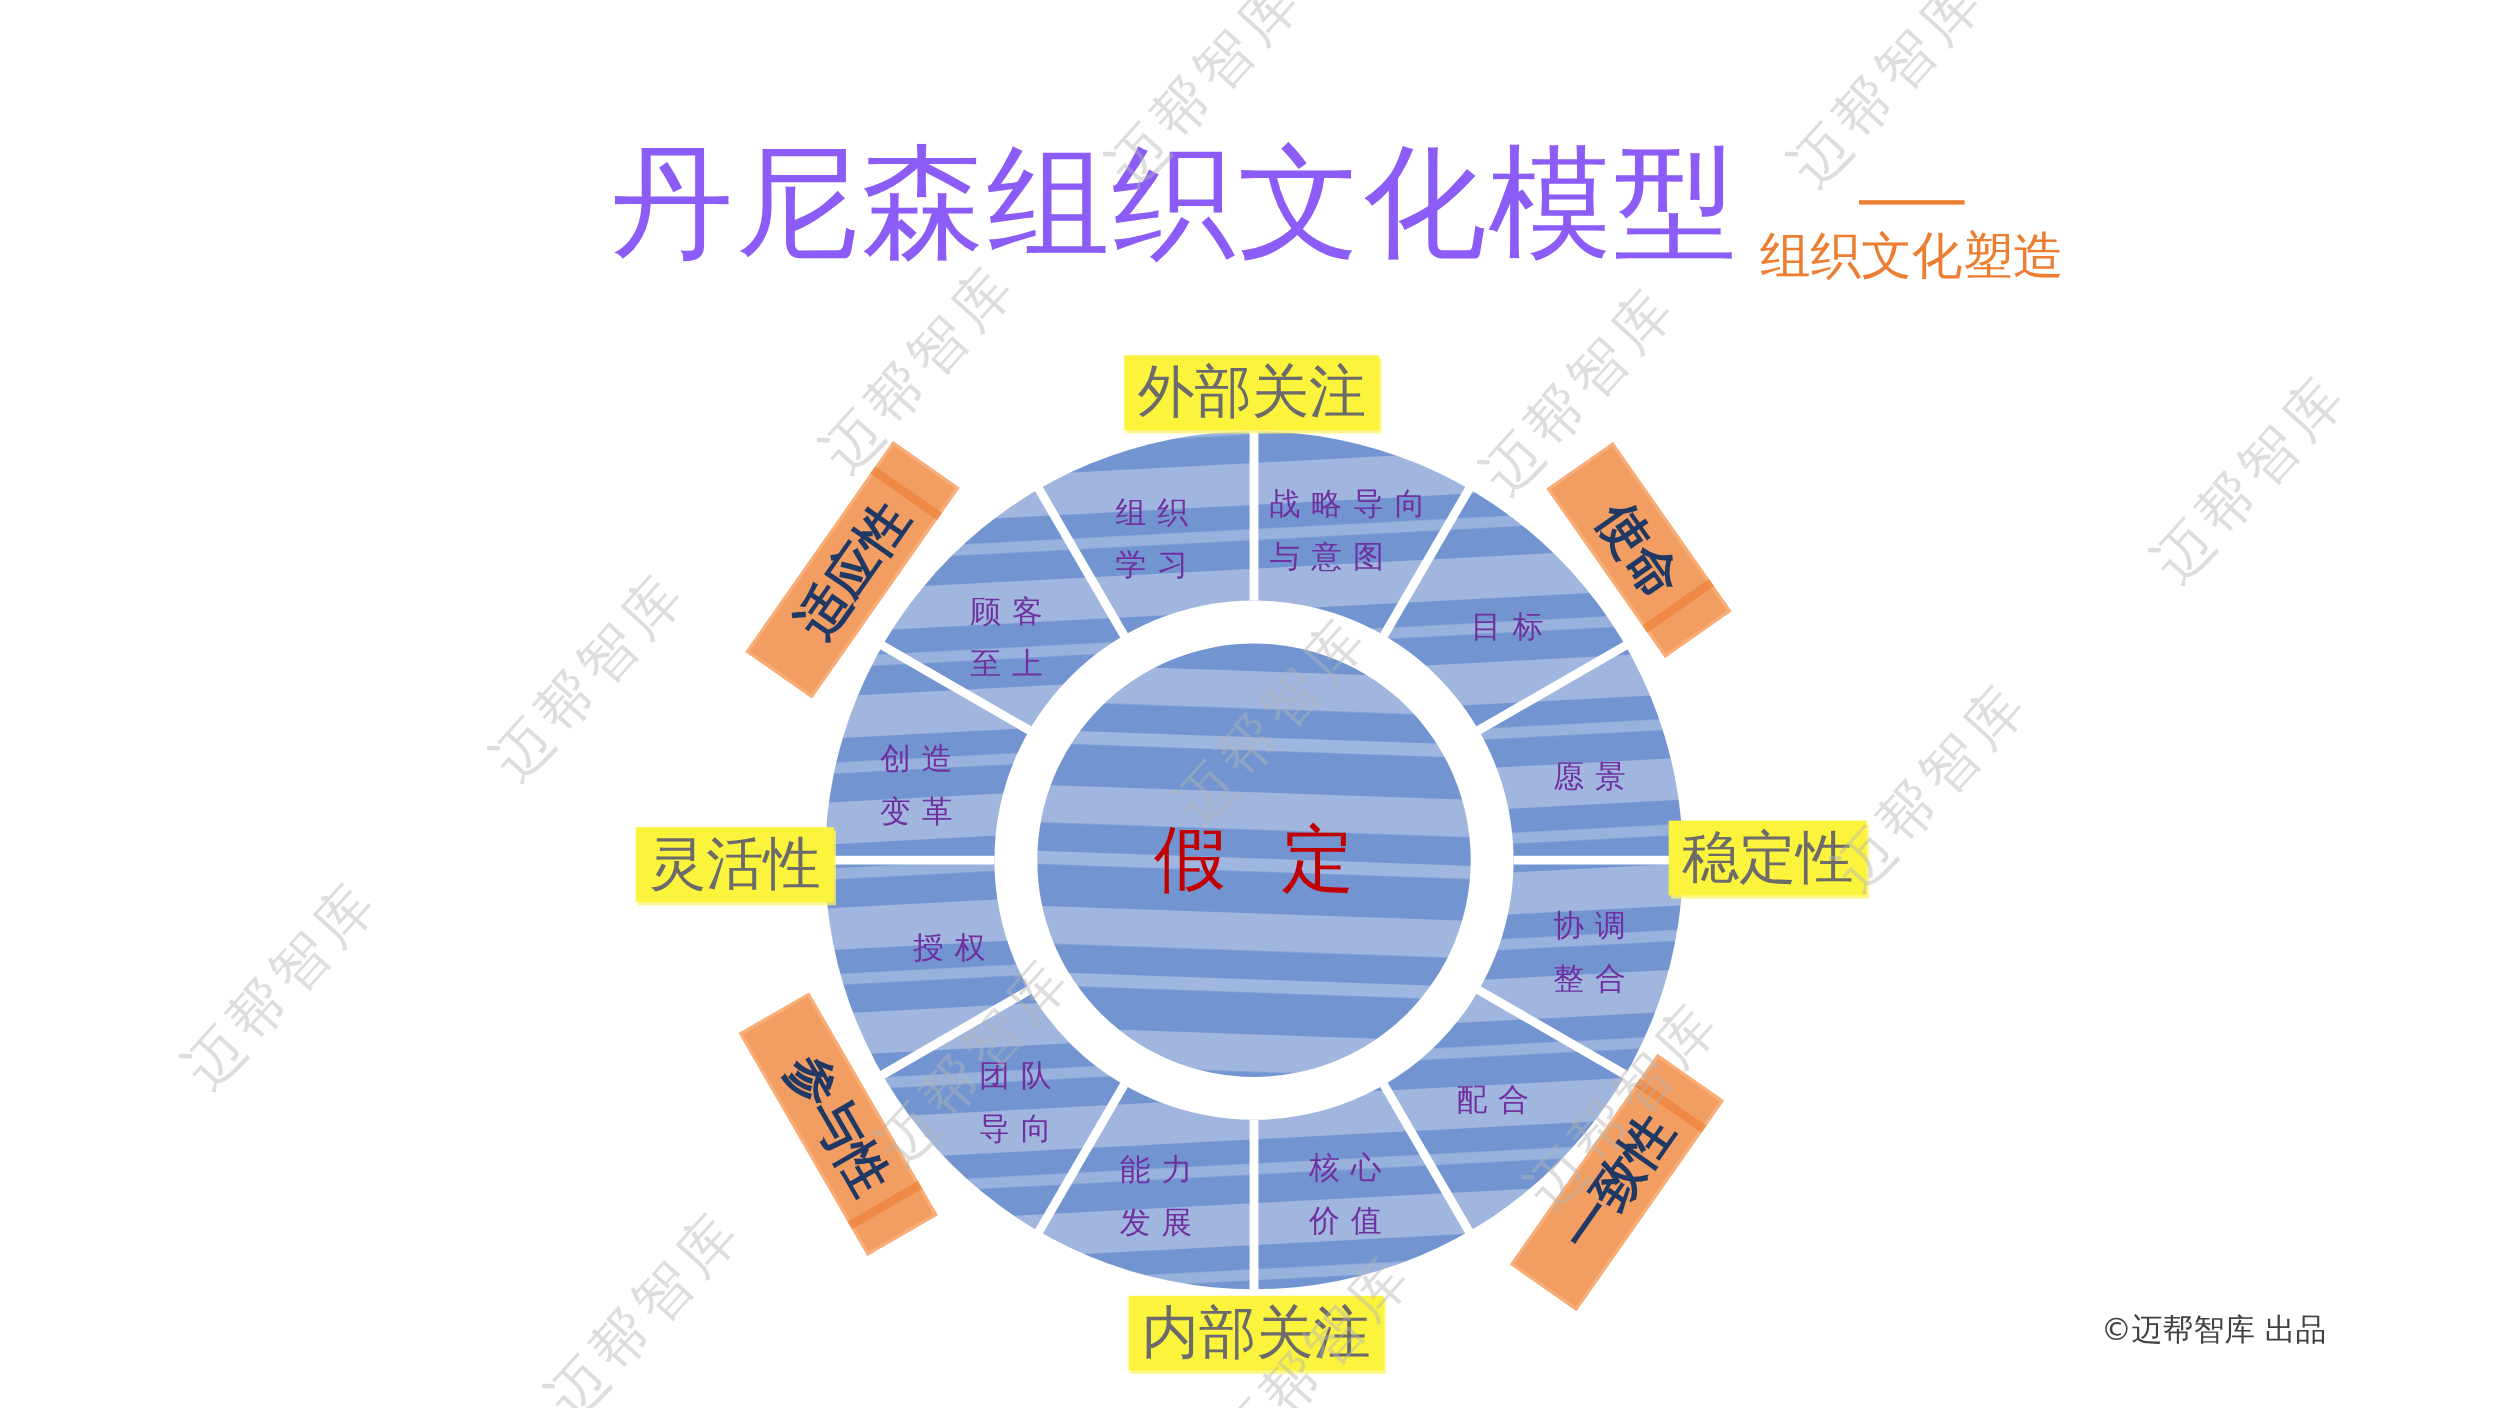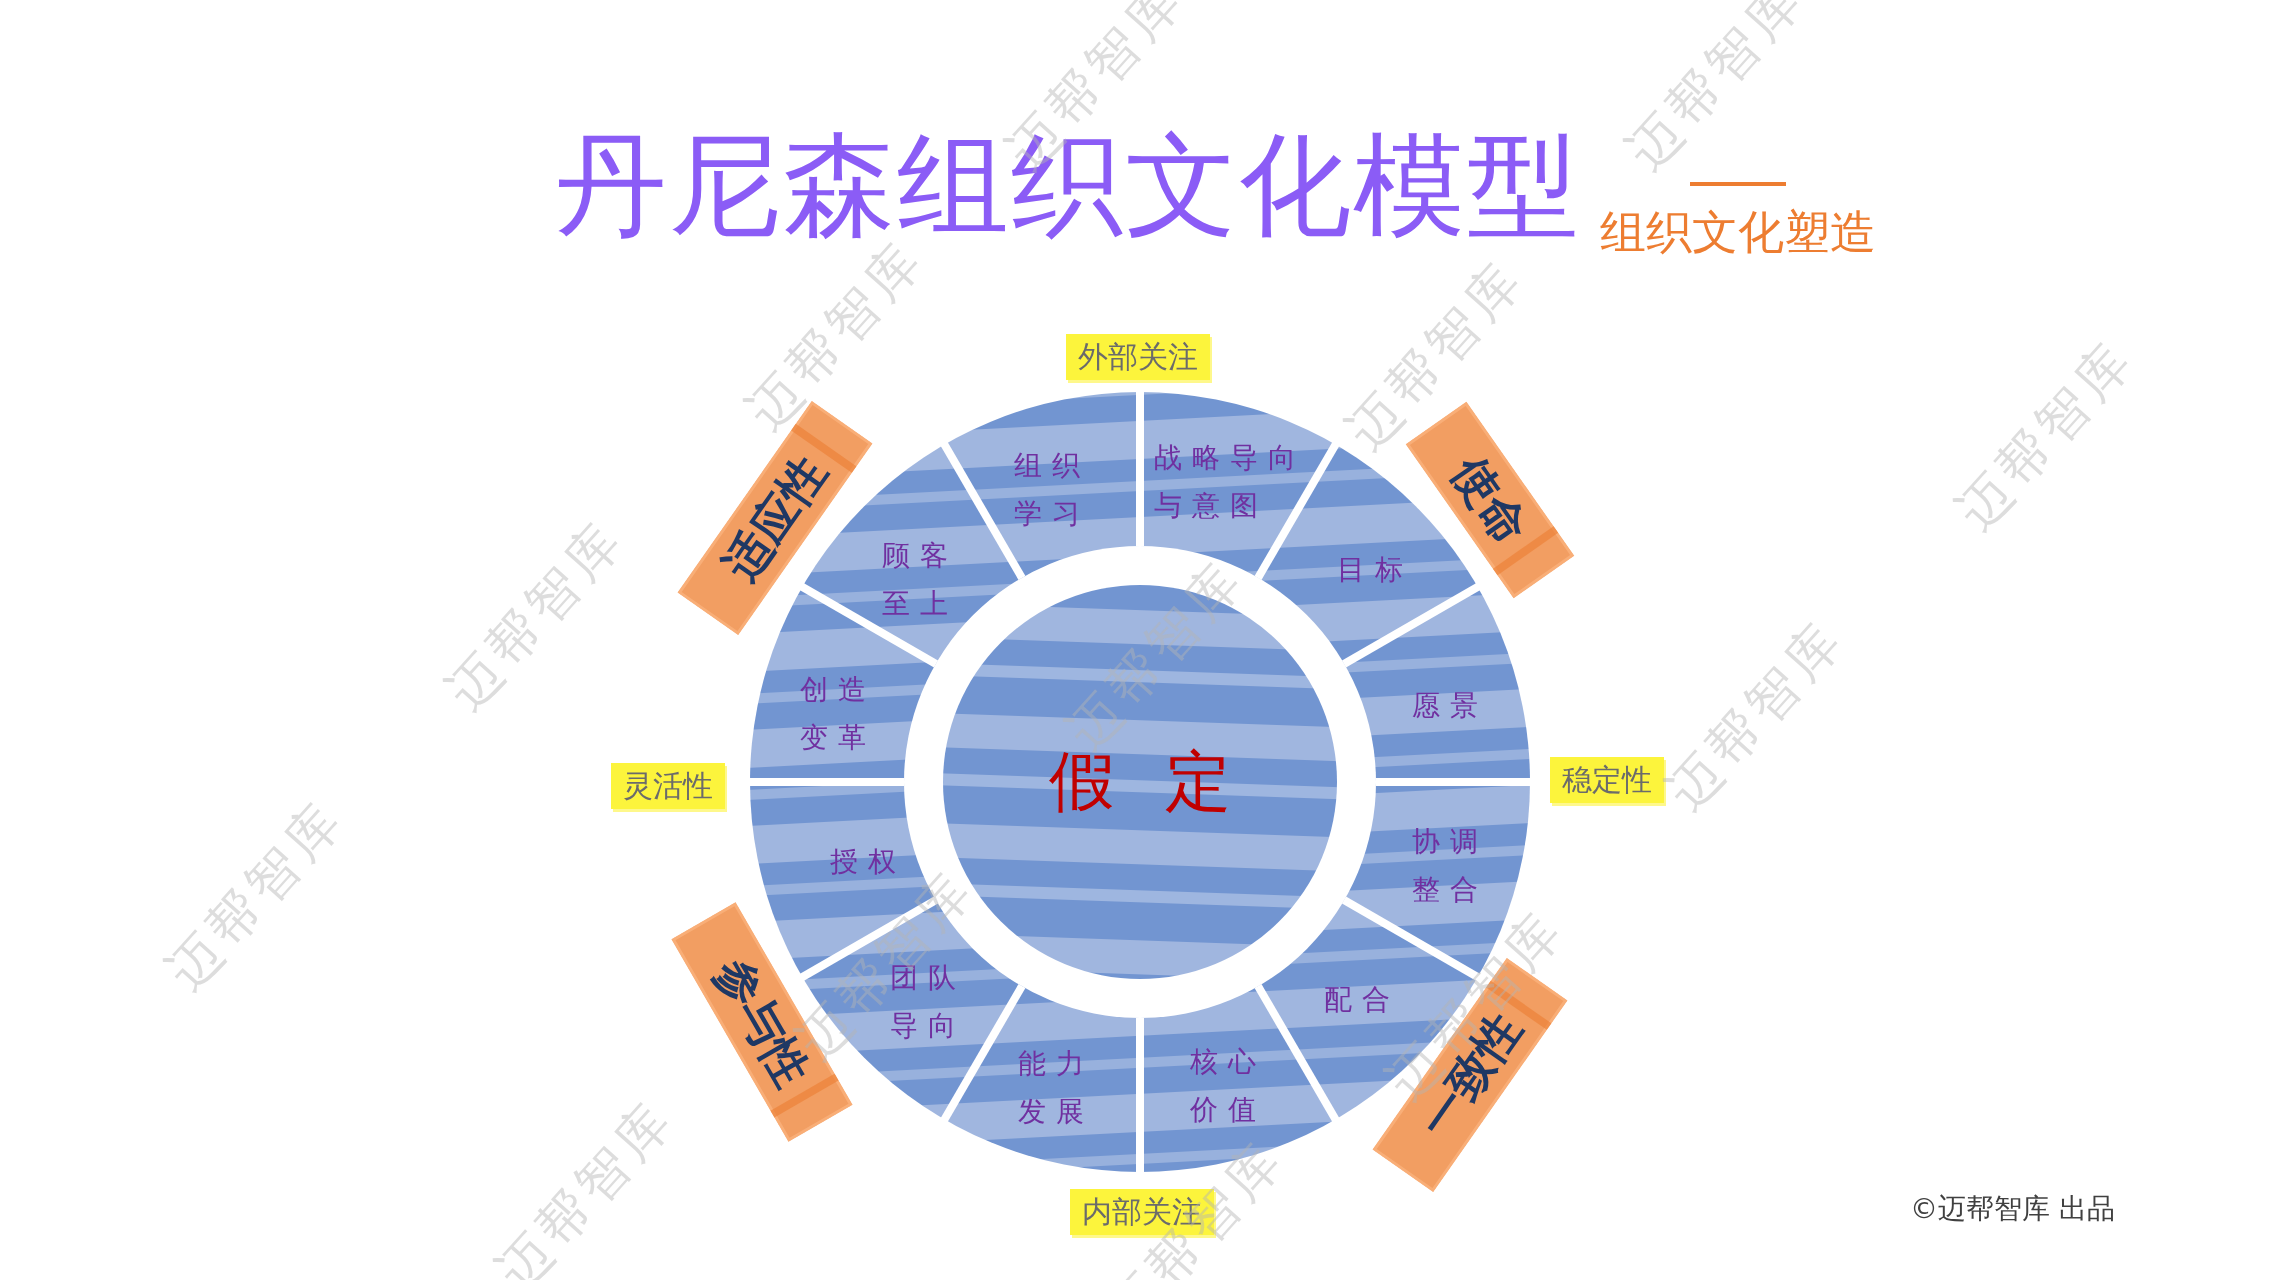--- a/index.html
+++ b/index.html
@@ -33,21 +33,21 @@
     }
     .seg-label span { display: block; }
     .core-label {
       position: absolute; left: 1140px; top: 782px; transform: translate(-50%, -50%);
       color: #c00000; font-size: 66px; letter-spacing: 50px; line-height: 82px;
       text-align: center; white-space: nowrap; padding-left: 50px;
     }
     .core-label span { display: block; }
     .yellow-tag {
       position: absolute; background: #fcf43c; color: #6b6b6b;
-      font-size: 30px; line-height: 1; padding: 8px 12px;
+      font-size: 52px; line-height: 1; padding: 8px 12px;
       white-space: nowrap; transform: translate(-50%, -50%);
       box-shadow: 2px 3px 0 rgba(253, 245, 100, 0.75);
     }
     .orange-tag {
       position: absolute; background: #f29e62; color: #1f3864;
       font-size: 46px; font-weight: bold; line-height: 1;
       padding: 14px 48px; white-space: nowrap;
       box-shadow: inset 0 0 0 3px rgba(255,190,140,0.5);
     }
     .orange-tag::after {

